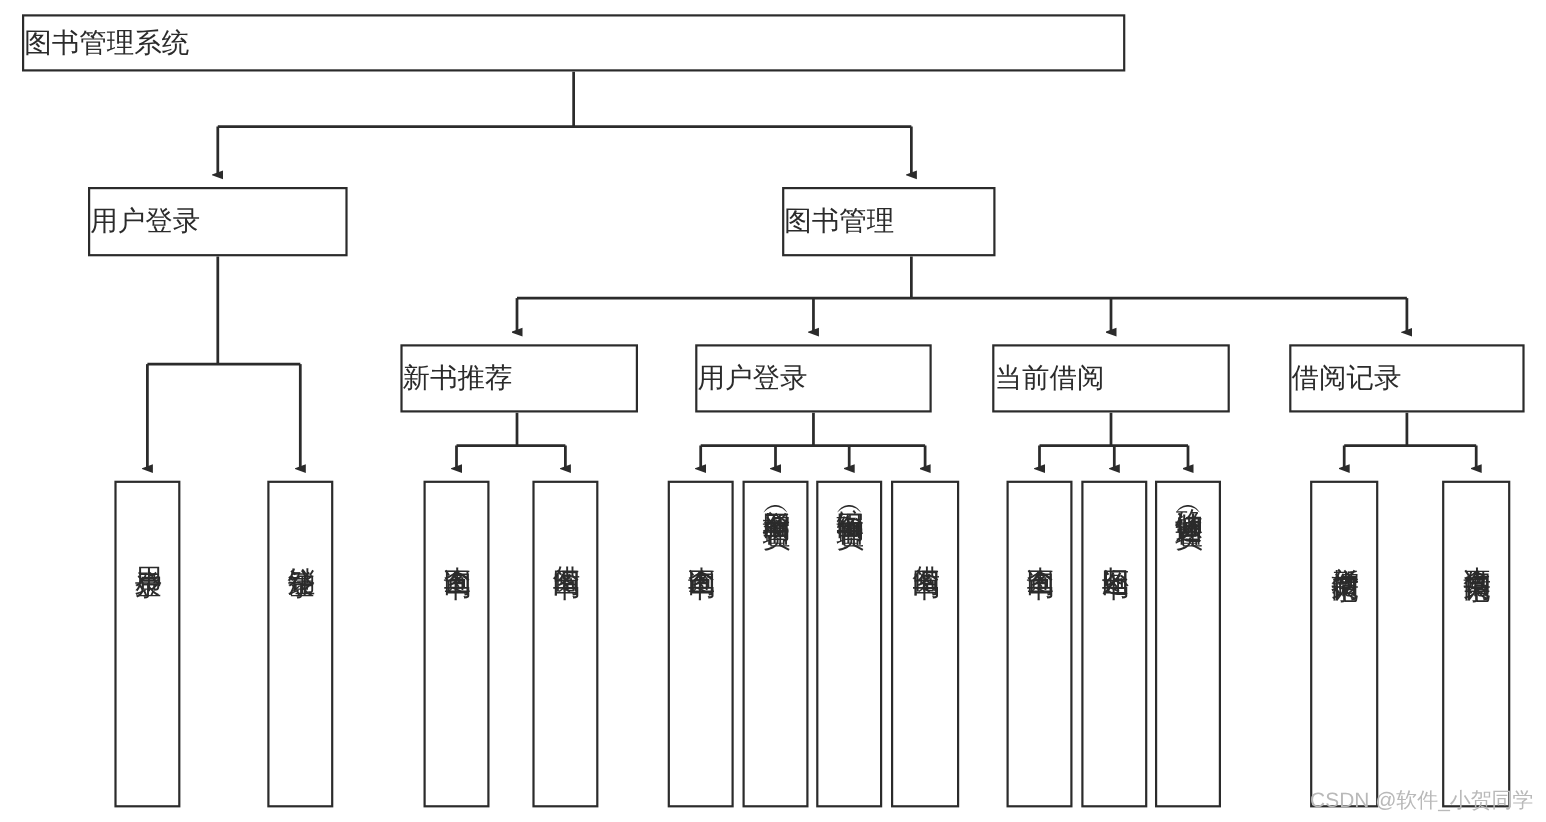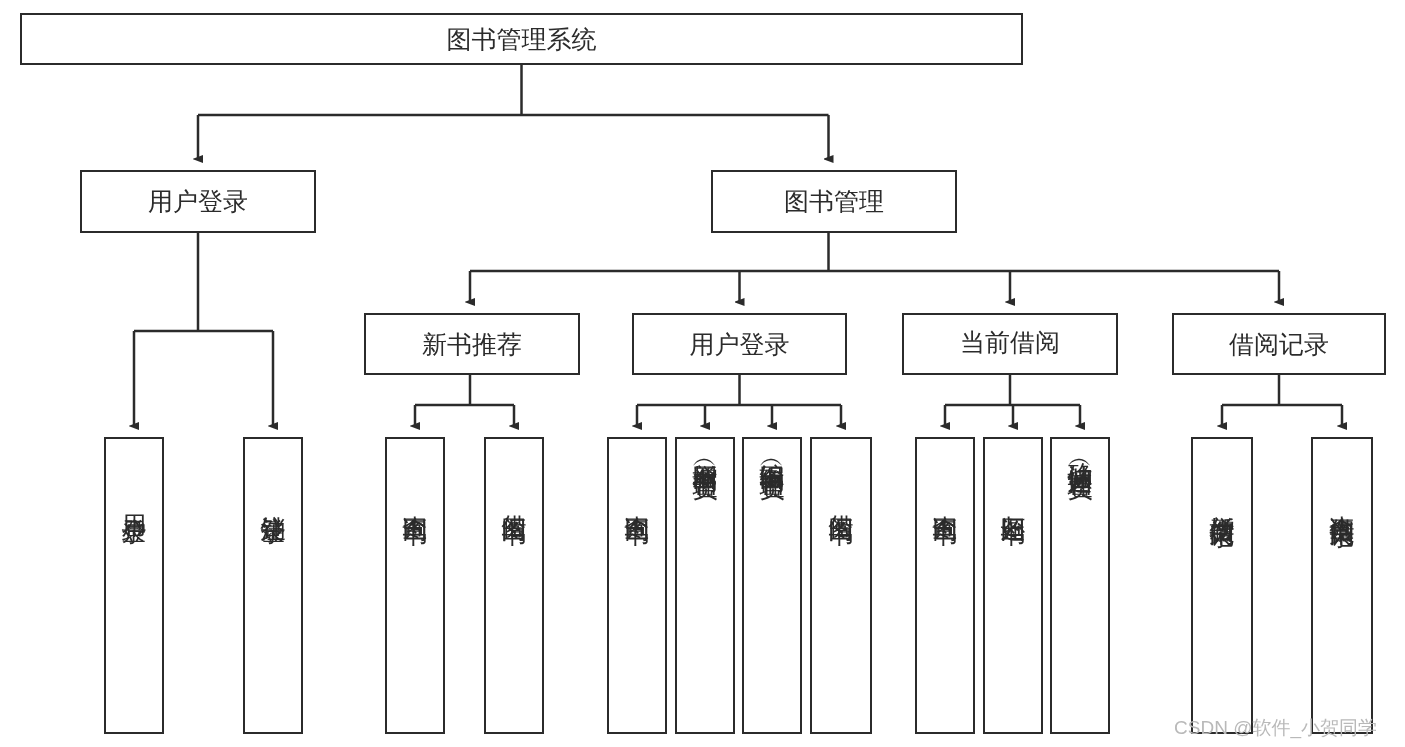--- a/index.html
+++ b/index.html
@@ -24,21 +24,20 @@
     width: 1405px;
     height: 747px;
   }
   .node {
     position: absolute;
     box-sizing: border-box;
     background: #ffffff;
     border: 2.5px solid #2b2b2b;
     display: flex;
     align-items: center;
-    justify-content: center;
     z-index: 2;
   }
   .node-label {
     color: #2b2b2b;
     text-align: center;
     line-height: 1.08;
     white-space: nowrap;
   }
   .node.horizontal .node-label {
     font-size: 25px;
@@ -56,21 +55,21 @@
     text-orientation: upright;
     font-size: 25px;
     letter-spacing: 2px;
     line-height: 1;
   }
   .node.vertical.mid .node-label {
     margin-top: 52px;
   }
   .watermark {
     position: absolute;
-    right: 28px;
+    right: 11px;
     bottom: 6px;
     font-size: 19px;
     color: #b9b9b9;
     z-index: 5;
     white-space: nowrap;
     font-family: "Liberation Sans", "DejaVu Sans", sans-serif;
   }
 </style>
 </head>
 <body>
@@ -118,30 +117,30 @@
         <path d="M1342,405 L1342,426" stroke="#2b2b2b" stroke-width="2.5" fill="none" marker-end="url(#arrow)"></path>
       </g>
   </svg>
   <div id="node-layer">
       <div class="node horizontal root" style="left: 20px; top: 13px; width: 1003px; height: 52px;">
         <span class="node-label">图书管理系统</span>
       </div>
       <div class="node horizontal" style="left: 80px; top: 170px; width: 236px; height: 63px;">
         <span class="node-label">用户登录</span>
       </div>
-      <div class="node horizontal" style="left: 711px; top: 170px; width: 246px; height: 63px;">
+      <div class="node horizontal" style="left: 711px; top: 170px; width: 194px; height: 63px;">
         <span class="node-label">图书管理</span>
       </div>
       <div class="node horizontal" style="left: 364px; top: 313px; width: 216px; height: 62px;">
         <span class="node-label">新书推荐</span>
       </div>
       <div class="node horizontal" style="left: 632px; top: 313px; width: 215px; height: 62px;">
         <span class="node-label">用户登录</span>
       </div>
-      <div class="node horizontal" style="left: 902px; top: 313px; width: 216px; height: 62px; font-family: Liberation Mono, monospace;">
+      <div class="node horizontal" style="left: 902px; top: 313px; width: 216px; height: 62px;">
         <span class="node-label">当前借阅</span>
       </div>
       <div class="node horizontal" style="left: 1172px; top: 313px; width: 214px; height: 62px;">
         <span class="node-label">借阅记录</span>
       </div>
       <div class="node vertical mid" style="left: 104px; top: 437px; width: 60px; height: 297px;">
         <span class="node-label">用户登录</span>
       </div>
       <div class="node vertical mid" style="left: 243px; top: 437px; width: 60px; height: 297px;">
         <span class="node-label">注销登录</span>

